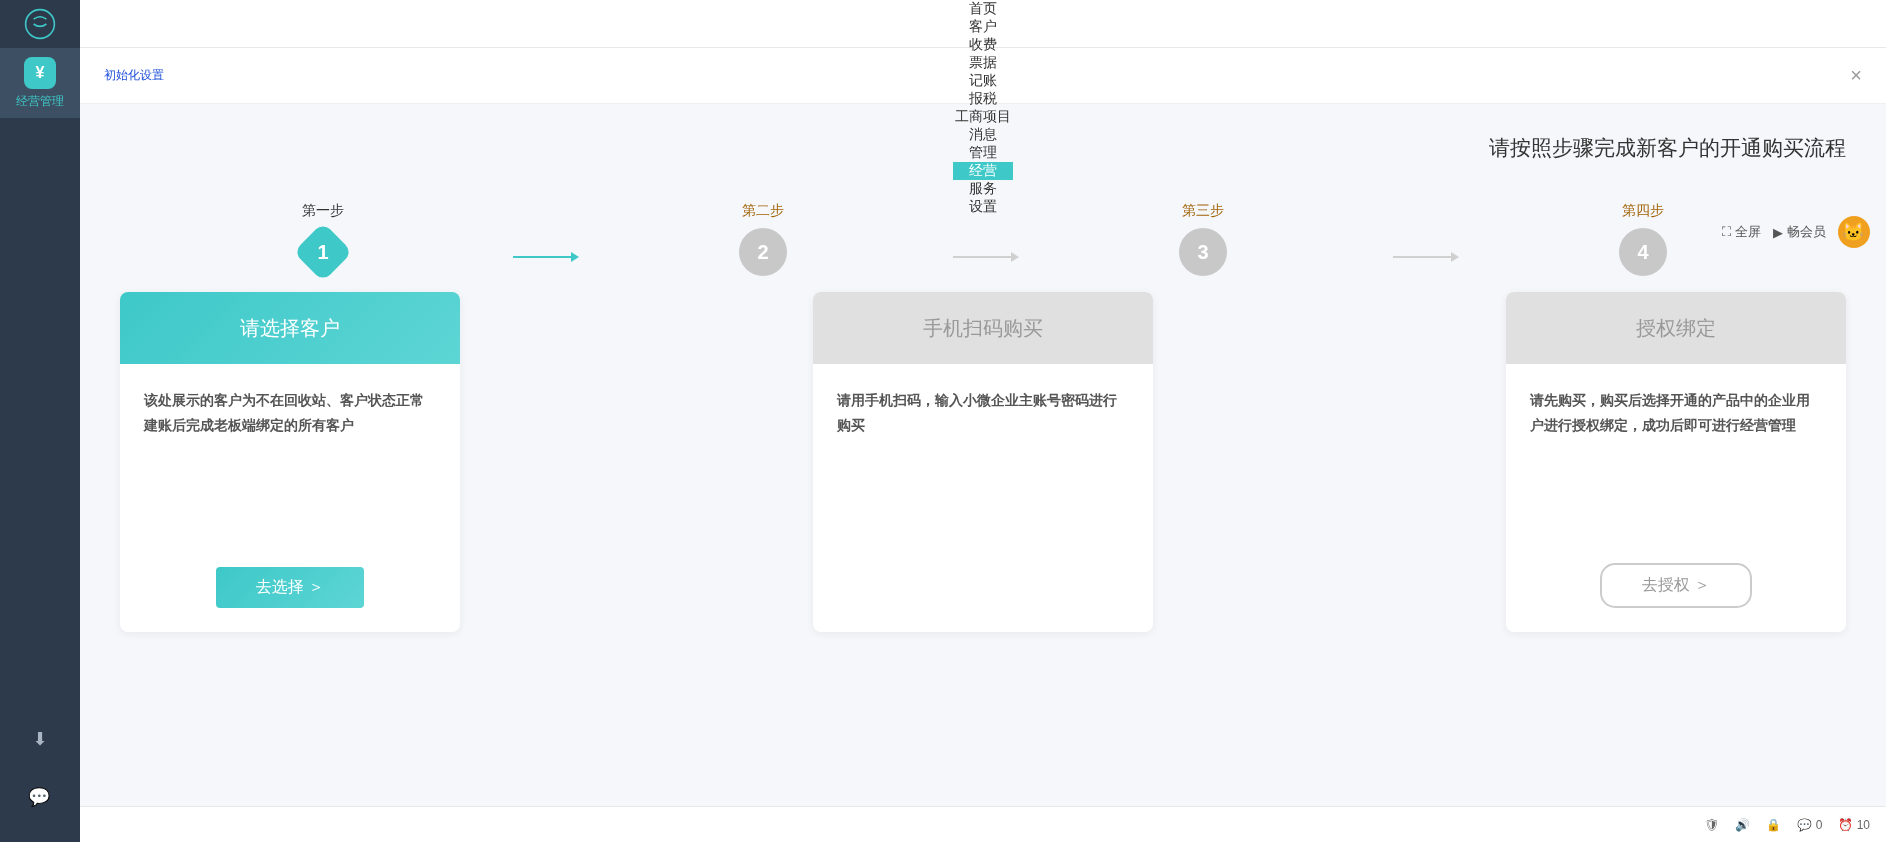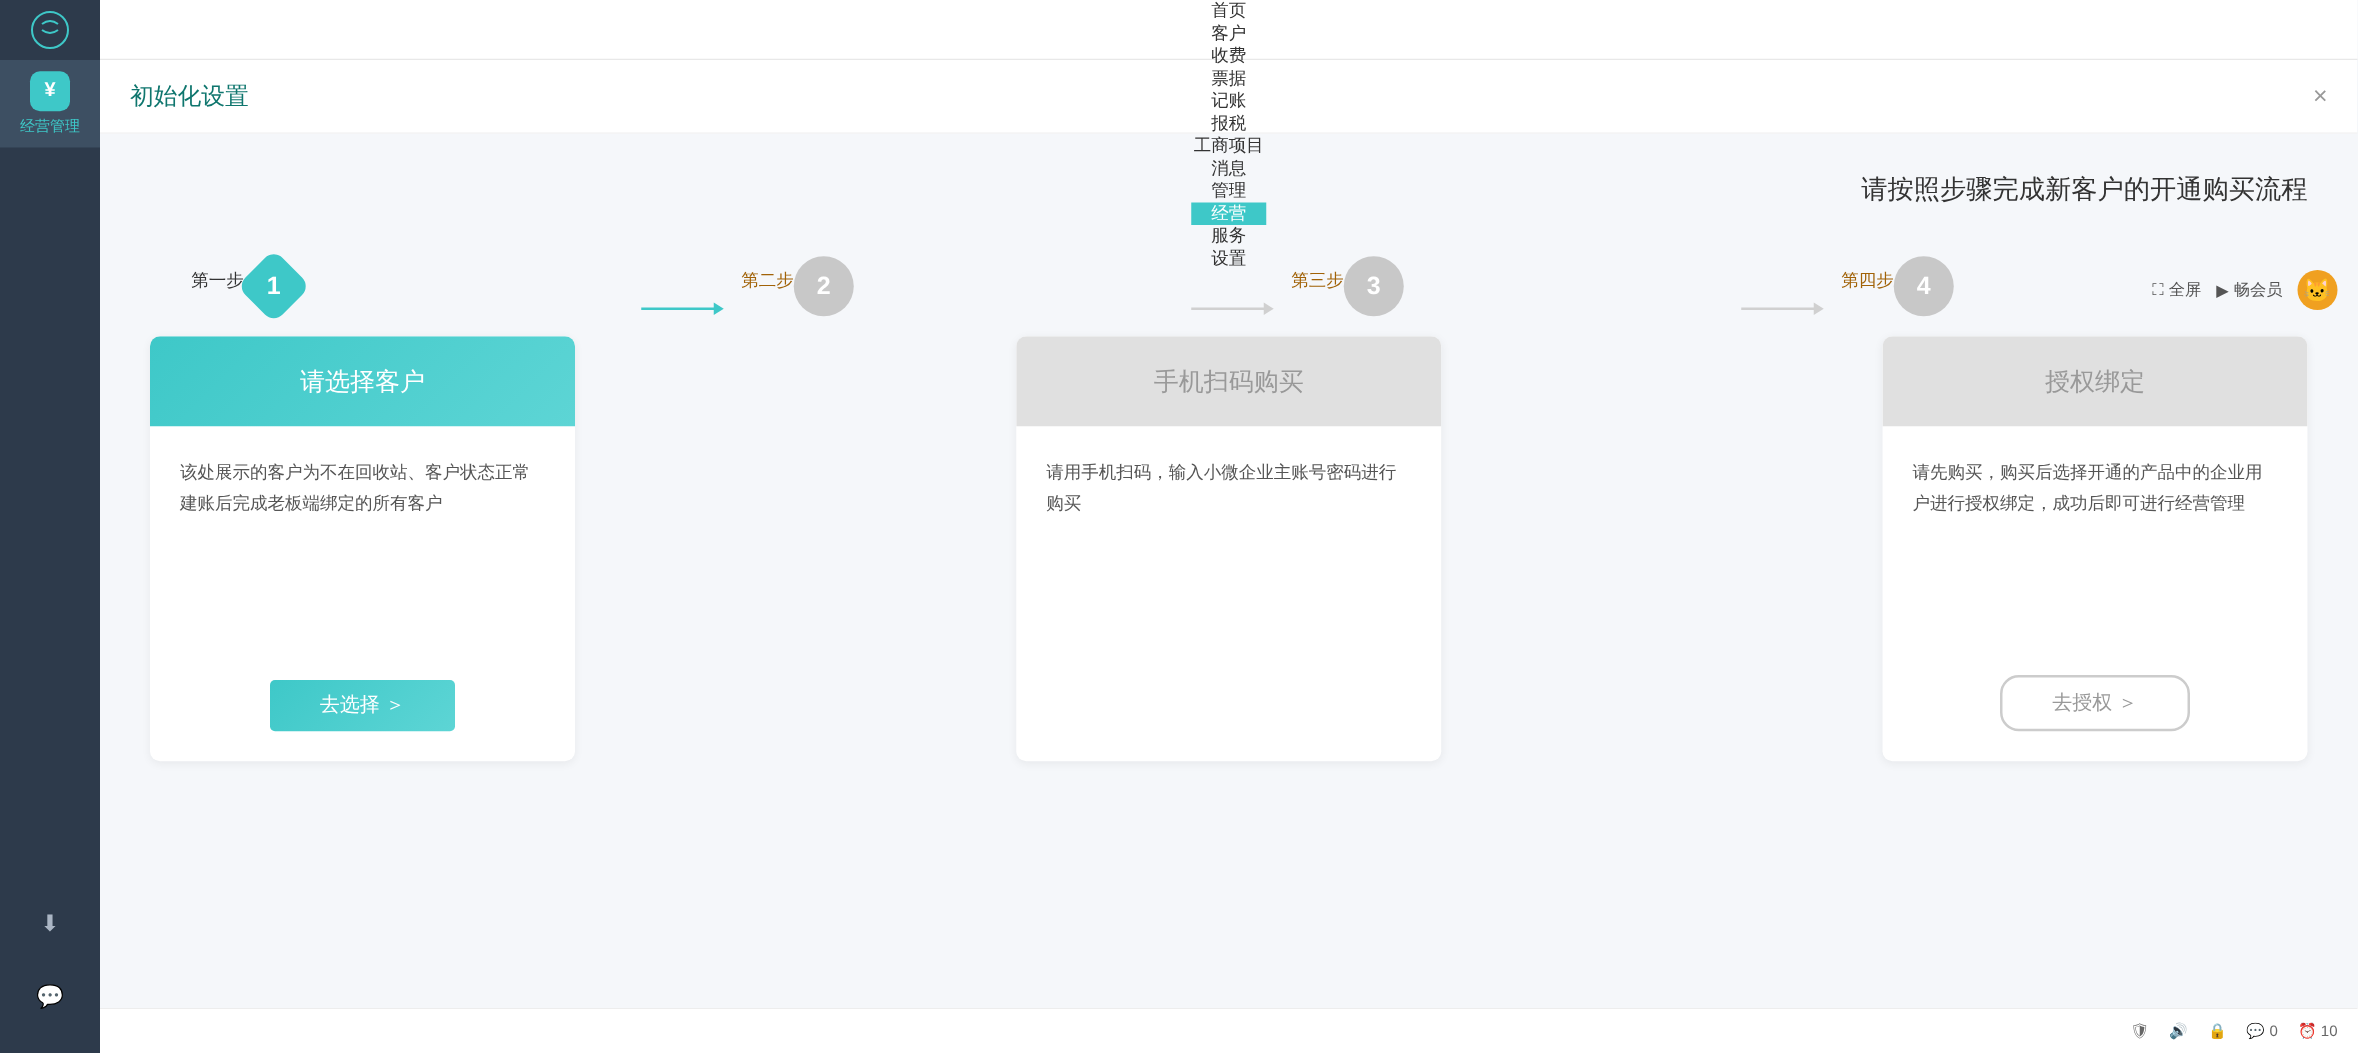--- a/index.html
+++ b/index.html
@@ -136,22 +136,22 @@
 
     
     .page-header {
       padding: 16px 24px;
       display: flex;
       align-items: center;
       justify-content: space-between;
       border-bottom: 1px solid #f0f0f0;
     }
     .page-title {
-      font-size: 19px;
-      color: #0f766e;
+      font-size: 12px;
+      color: #1d4ed8;
     }
     .close-btn {
       cursor: pointer;
       font-size: 20px;
       color: #999;
     }
 
     
     .content-area {
       padding: 20px 40px 40px;
@@ -209,20 +209,21 @@
     .card-header.inactive {
       background: #e0e0e0;
       color: #999;
     }
     .card-body {
       padding: 24px 24px 20px;
       flex: 1;
       font-size: 14px;
       color: #555;
       line-height: 1.8;
+      font-weight: bold;
     }
     .card-footer {
       padding: 16px 24px 24px;
       display: flex;
       justify-content: center;
     }
     .card-btn {
       border: 2px solid #3ec8c8;
       background: #fff;
       color: #3ec8c8;
@@ -290,21 +291,21 @@
     
     .steps-row {
       display: flex;
       align-items: center;
       justify-content: center;
       margin-bottom: 16px;
       width: 100%;
     }
     .step-item {
       display: flex;
-      flex-direction: row;
+      flex-direction: column;
       align-items: center;
       width: 340px;
     }
     .step-item .step-label {
       margin-bottom: 8px;
     }
     .arrow-connector {
       flex: 0 0 auto;
       width: 80px;
       display: flex;

